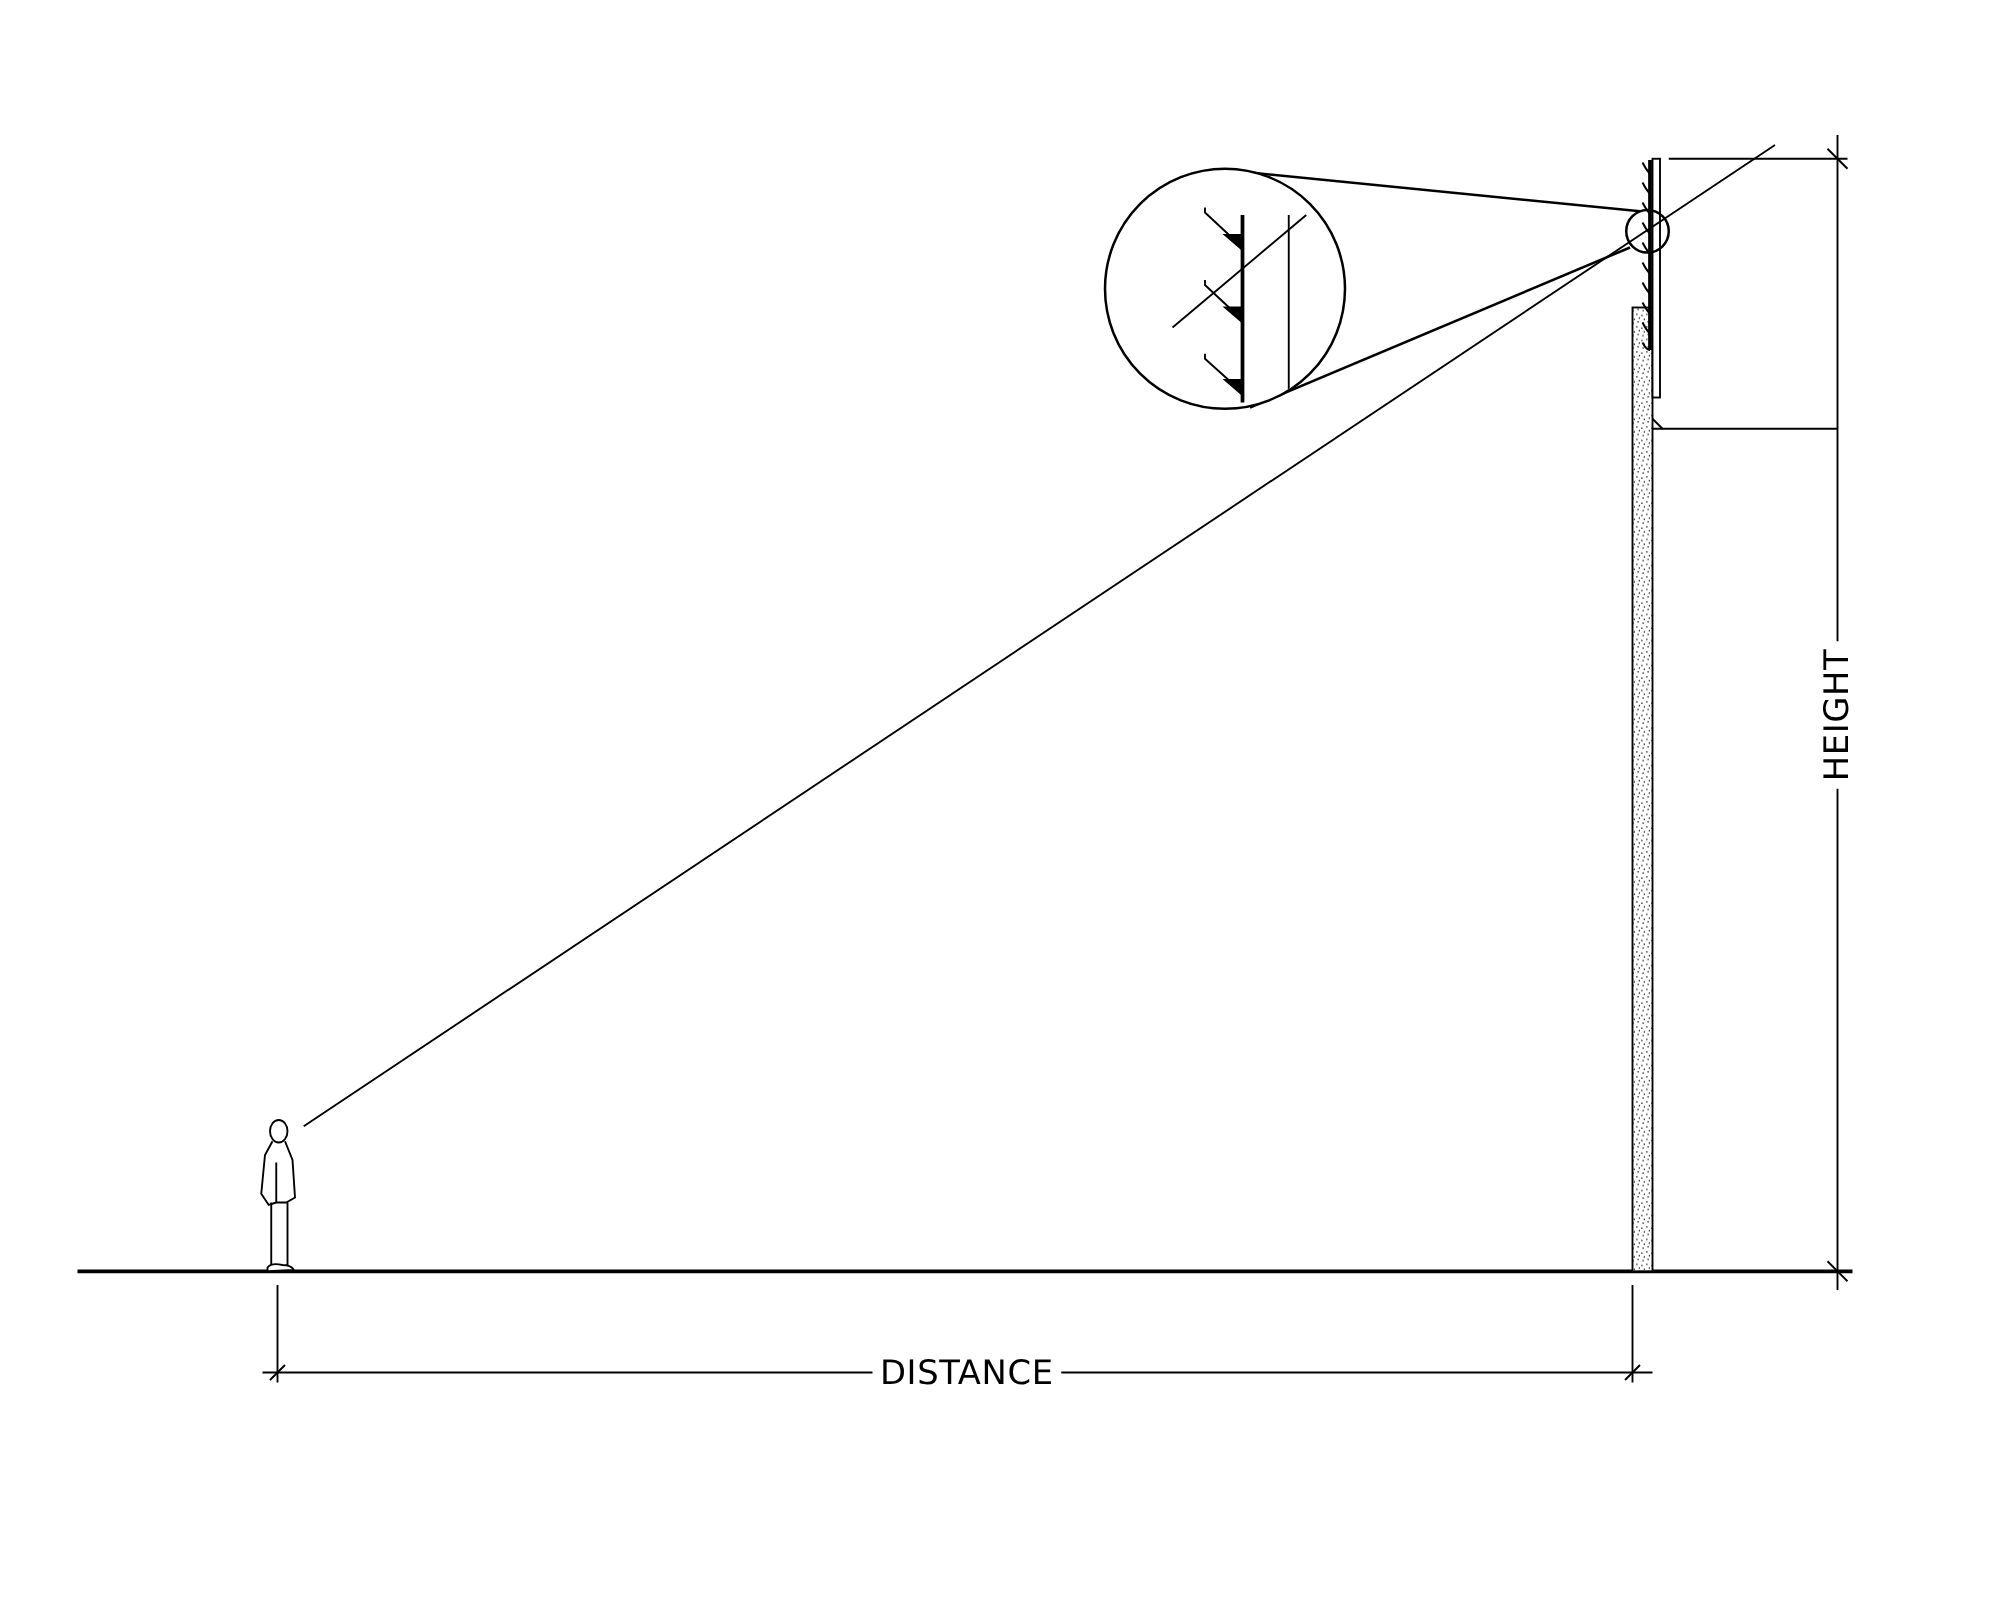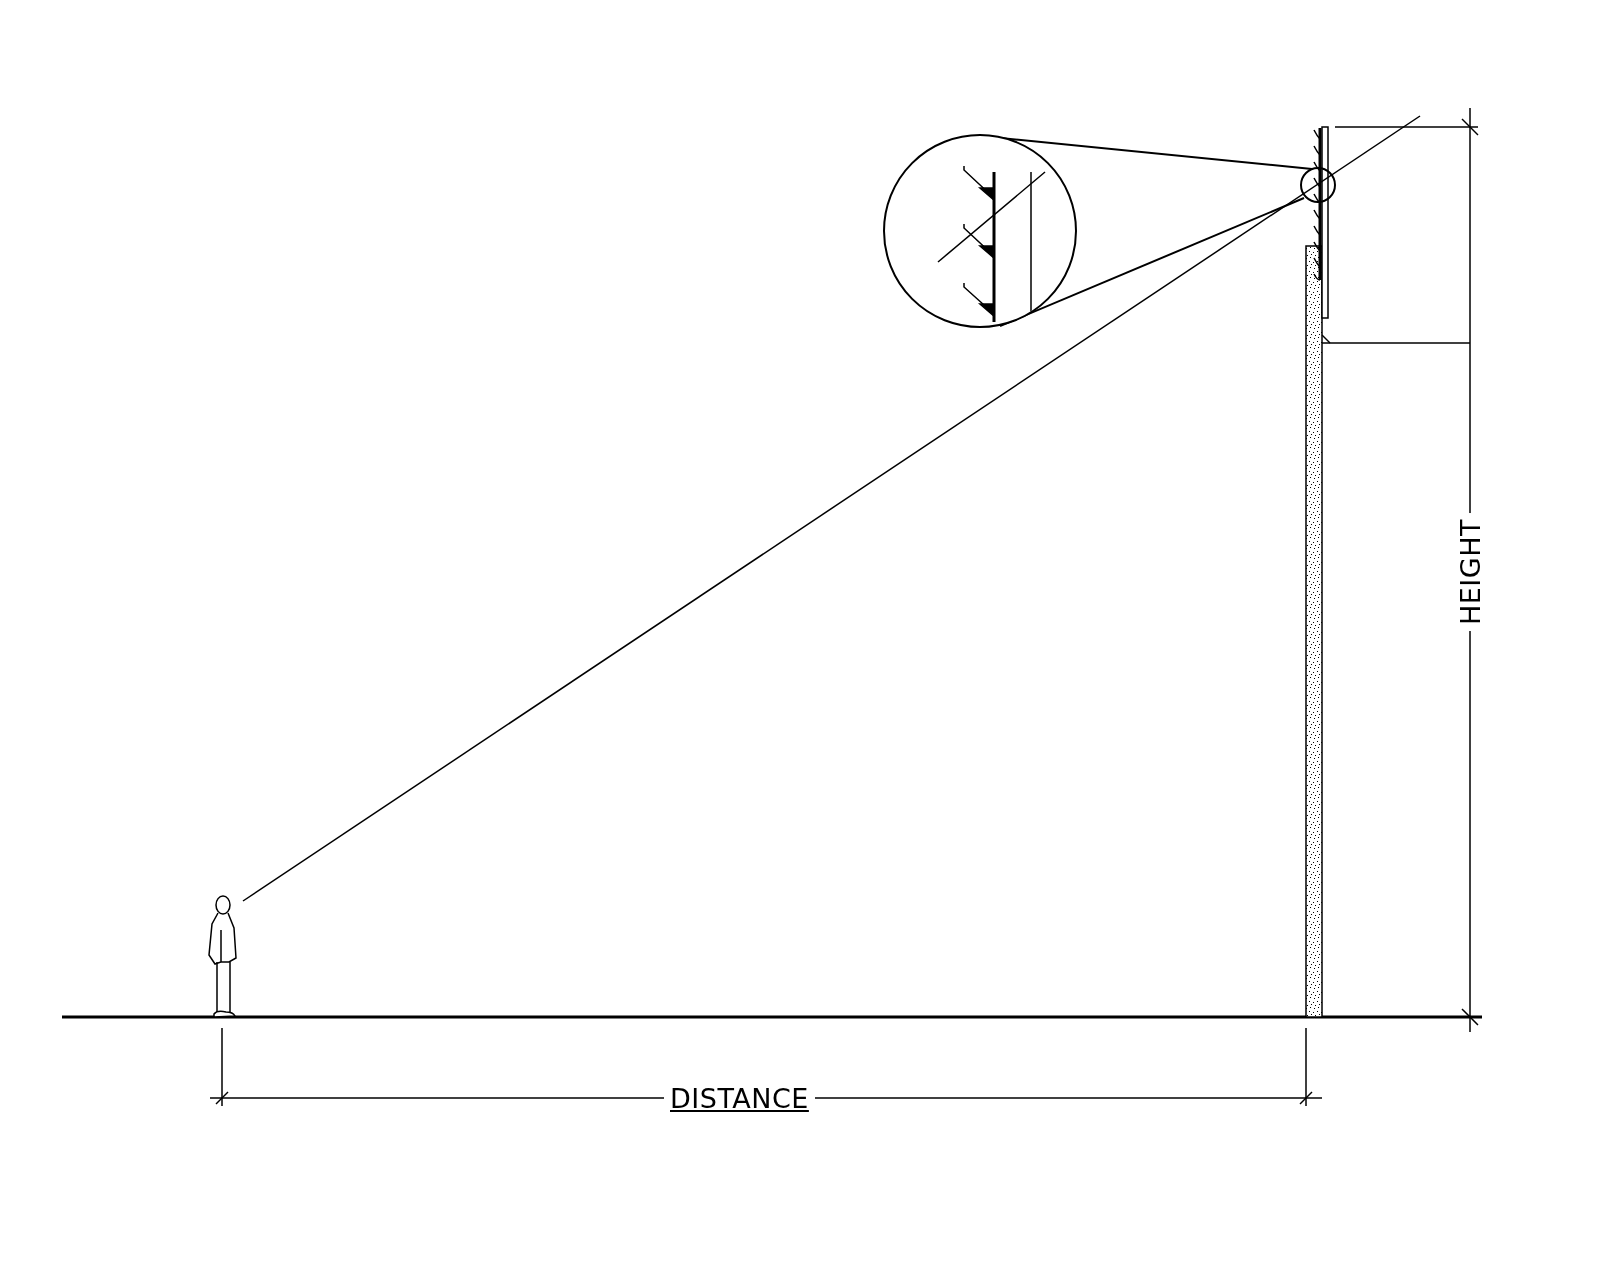--- a/index.html
+++ b/index.html
@@ -1,19 +1,19 @@
 <!DOCTYPE html>
 <html><head>
 <meta charset="utf-8">
 <style>
   html, body { margin: 0; padding: 0; background: #ffffff; }
   body { width: 1600px; height: 1280px; position: relative; overflow: hidden; font-family: "DejaVu Sans", sans-serif; }
   #drawing { position: absolute; left: 0; top: 0; }
   .dim-label { position: absolute; font-family: "DejaVu Sans", sans-serif; font-size: 27px; color: #000; background: #fff; letter-spacing: 0.5px; line-height: 1; }
-  #distance-label { left: 664px; top: 1085px; padding: 0 6px; text-decoration: underline; }
+  #distance-label { left: 698px; top: 1085px; padding: 0 6px; }
   #height-label { left: 1470px; top: 572px; transform: translate(-50%, -50%) rotate(-90deg); padding: 0 6px; white-space: nowrap; }
 </style>
 </head>
 <body>
 
 <svg id="drawing" width="1600" height="1280" viewBox="0 0 1600 1280" xmlns="http://www.w3.org/2000/svg">
   <defs>
     <pattern id="stipple" width="8" height="10" patternUnits="userSpaceOnUse">
       <rect width="8" height="10" fill="#fff"></rect>
       <rect x="1" y="2" width="1" height="1" fill="#000"></rect>

